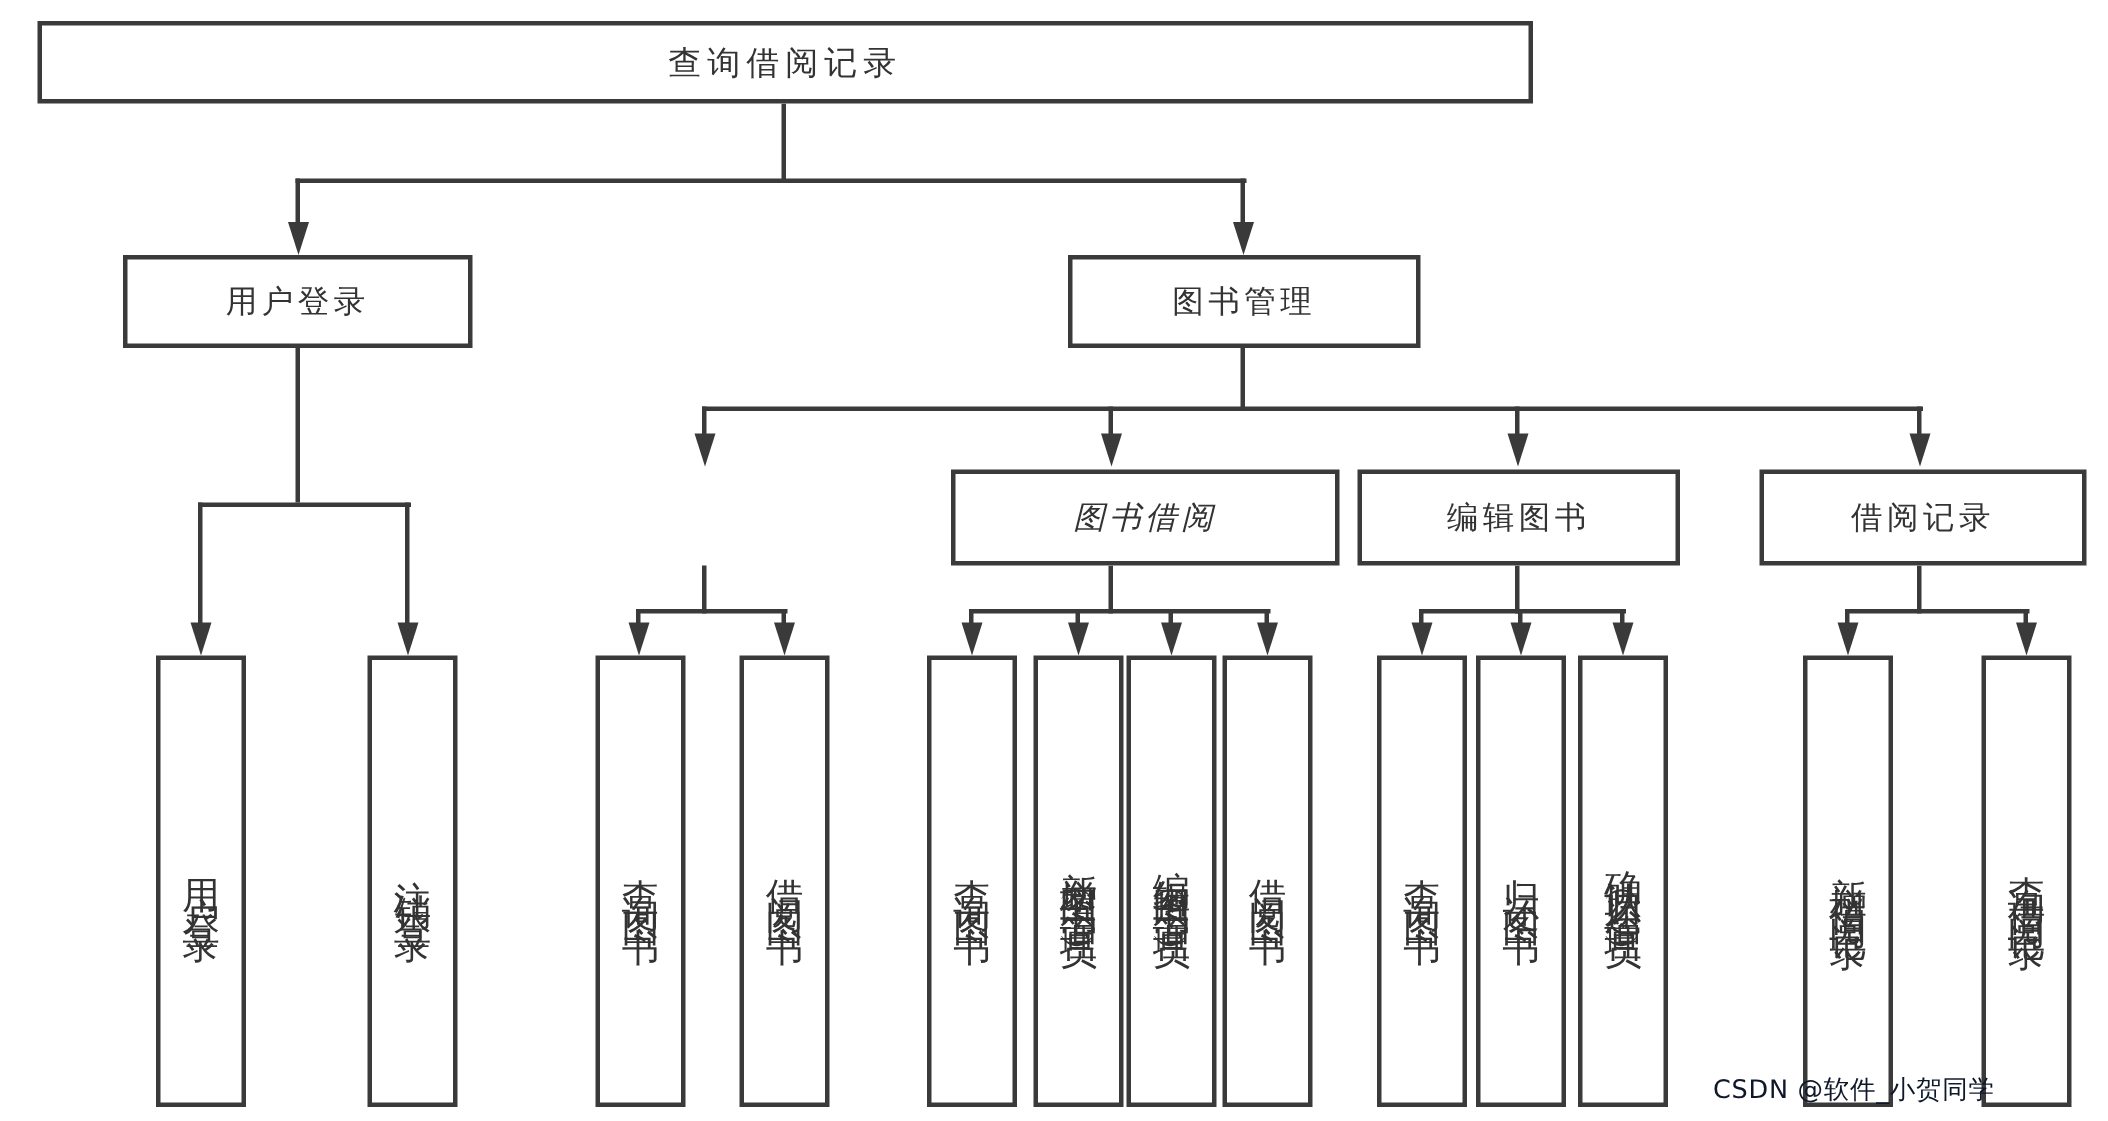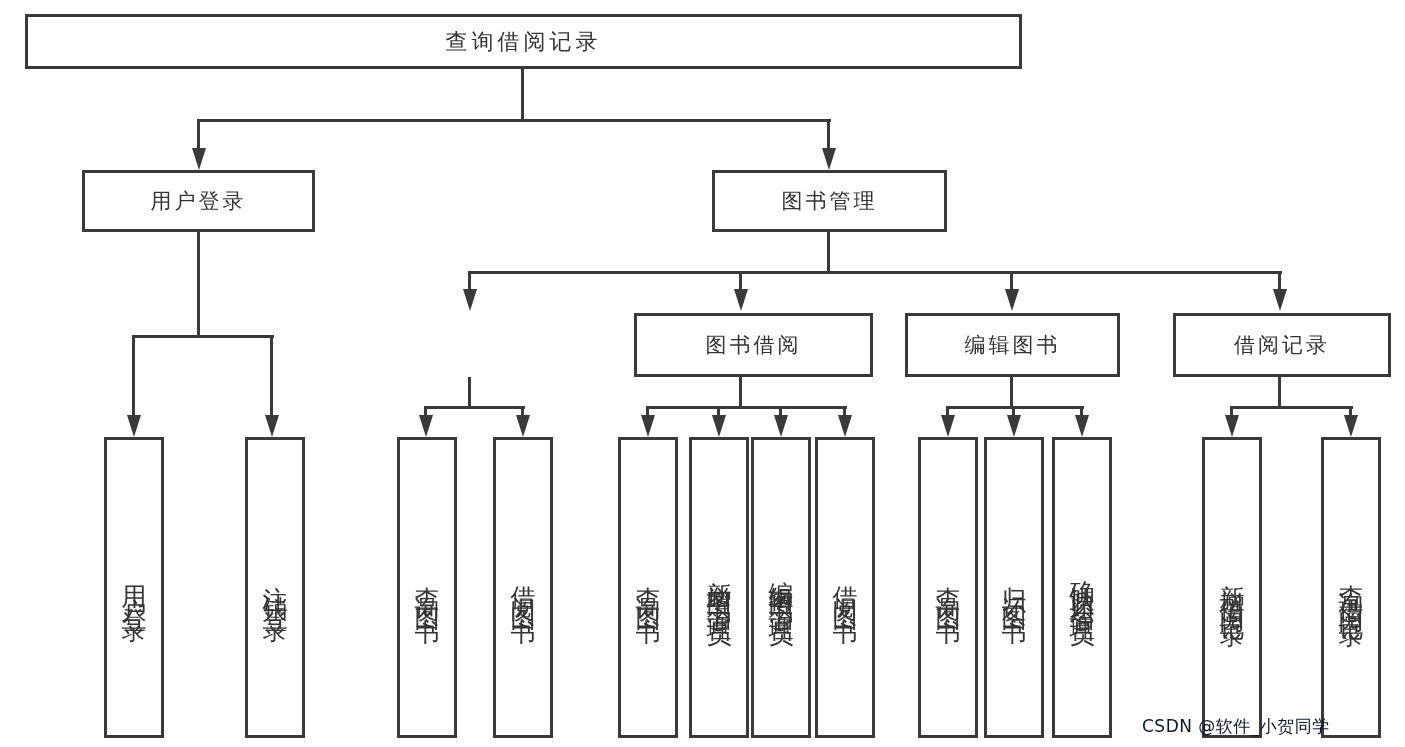--- a/index.html
+++ b/index.html
@@ -87,21 +87,21 @@
   <div class="line" style="left:468px; top:271px; width:814px; height:3px;"></div>
   <div class="line" style="left:468px; top:271px; width:3px; height:22px;"></div>
   <div class="line" style="left:739px; top:271px; width:3px; height:22px;"></div>
   <div class="line" style="left:1010px; top:271px; width:3px; height:22px;"></div>
   <div class="line" style="left:1278px; top:271px; width:3px; height:22px;"></div>
   <div class="arrow" style="left:463px; top:289px;"></div>
   <div class="arrow" style="left:734px; top:289px;"></div>
   <div class="arrow" style="left:1005px; top:289px;"></div>
   <div class="arrow" style="left:1273px; top:289px;"></div>
 
-  <div class="box hbox" style="left:634px; top:313px; width:239px; height:64px;">图书借阅</div>
+  <div class="box hbox" style="left:634px; top:313px; width:259px; height:64px;font-style:italic;">图书借阅</div>
   <div class="box hbox" style="left:905px; top:313px; width:215px; height:64px;">编辑图书</div>
   <div class="box hbox" style="left:1173px; top:313px; width:218px; height:64px;">借阅记录</div>
 
   <div class="line" style="left:468px; top:377px; width:3px; height:32px;"></div>
   <div class="line" style="left:424px; top:406px; width:101px; height:3px;"></div>
   <div class="line" style="left:424px; top:406px; width:3px; height:12px;"></div>
   <div class="line" style="left:521px; top:406px; width:3px; height:12px;"></div>
   <div class="arrow" style="left:419px; top:415px;"></div>
   <div class="arrow" style="left:516px; top:415px;"></div>
 

